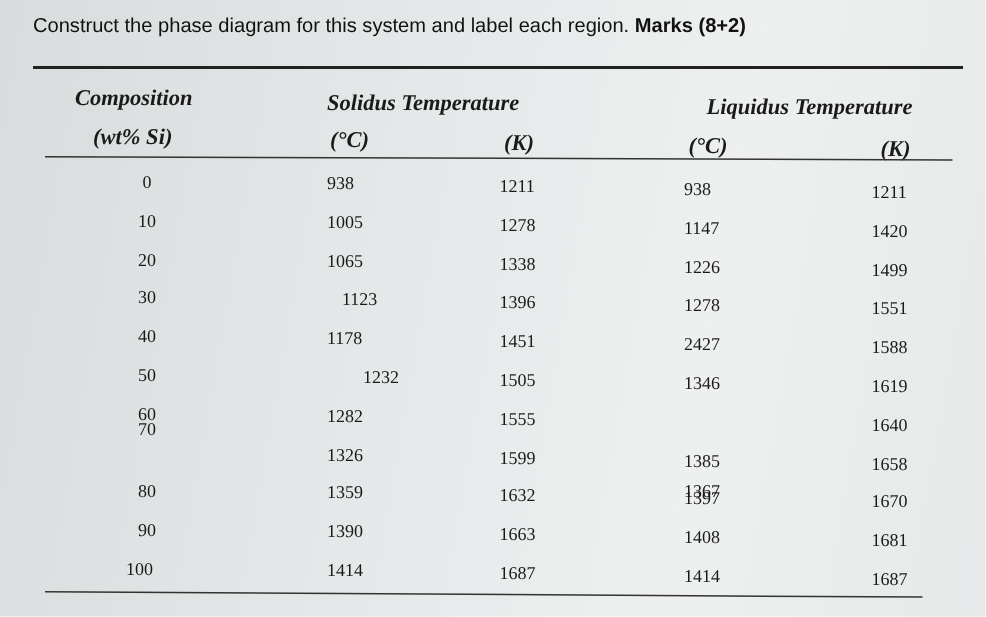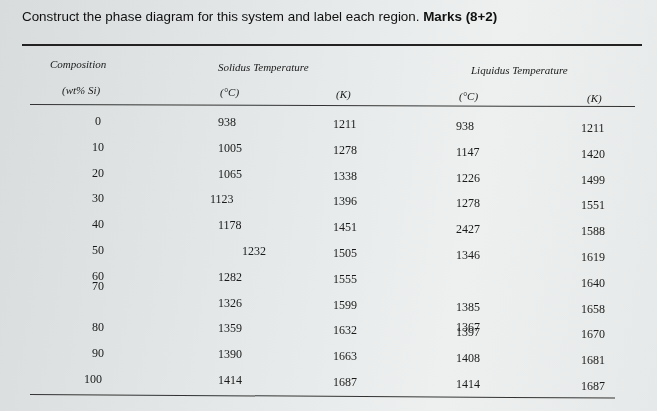--- a/index.html
+++ b/index.html
@@ -9,21 +9,21 @@
     position:relative;
     font-family: "Liberation Sans", sans-serif;
     color:#111;
   }
   .question { position:absolute; left:22px; top:8px; width:620px; font-size:13.4px; line-height:17px; }
   .question .q1 { display:block; text-align:justify; text-align-last:justify; }
   .question .q2 { display:block; }
   .question b { font-weight:bold; }
   .rule-top { position:absolute; left:22px; top:44px; width:620px; height:2px; background:#222; }
   .tbl { position:absolute; font-family:"Liberation Serif", serif; font-size:12px; color:#1a1a1a; }
-  .hdr { font-style:italic; font-weight:normal; font-size:11px; }
+  .hdr { font-style:italic; font-weight:bold; font-size:15px; }
   .rule { position:absolute; height:1px; background:#333; }
   .cell { position:absolute; white-space:nowrap; }
 </style>
 </head>
 <body>
 
 <div class="question">
   <span class="q2"><span>Construct the phase diagram for this system and label each region.</span> <b>Marks (8+2)</b></span>
 </div>
 <div class="rule-top"></div>
@@ -56,21 +56,21 @@
       </div>
       <div>
         <div class="cell" style="left: 92px; top: 165.6px;">20</div>
         <div class="cell" style="left: 218px; top: 166.6px;">1065</div>
         <div class="cell" style="left: 333px; top: 168.6px;">1338</div>
         <div class="cell" style="left: 456px; top: 170.6px;">1226</div>
         <div class="cell" style="left: 581px; top: 172.6px;">1499</div>
       </div>
       <div>
         <div class="cell" style="left: 92px; top: 191.4px;">30</div>
-        <div class="cell" style="left: 210px; top: 192.4px; text-align: center;">1123</div>
+        <div class="cell" style="left: 228px; top: 192.4px; text-align: center;">1123</div>
         <div class="cell" style="left: 333px; top: 194.4px;">1396</div>
         <div class="cell" style="left: 456px; top: 196.4px;">1278</div>
         <div class="cell" style="left: 581px; top: 198.4px;">1551</div>
       </div>
       <div>
         <div class="cell" style="left: 92px; top: 217.2px;">40</div>
         <div class="cell" style="left: 218px; top: 218.2px;">1178</div>
         <div class="cell" style="left: 333px; top: 220.2px;">1451</div>
         <div class="cell" style="left: 456px; top: 222.2px;">2427</div>
         <div class="cell" style="left: 581px; top: 224.2px;">1588</div>

